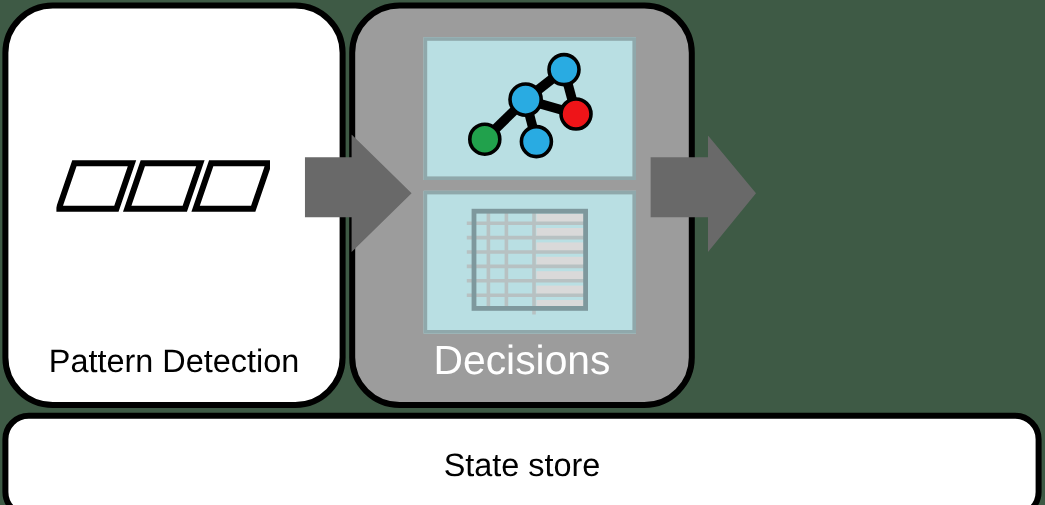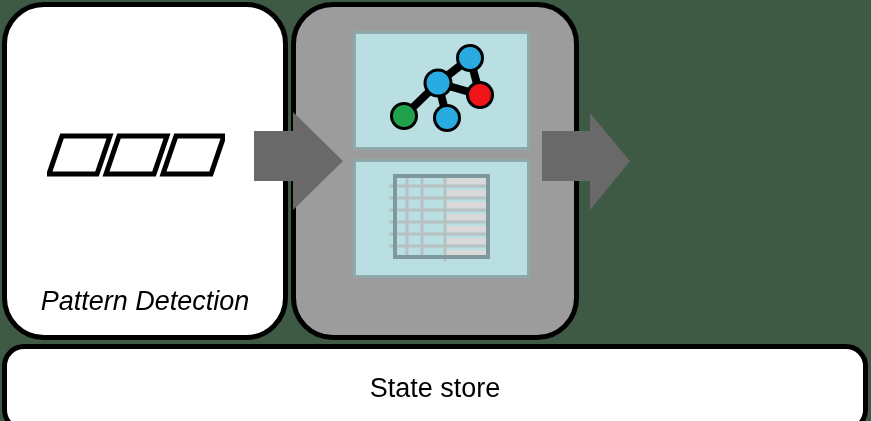--- a/index.html
+++ b/index.html
@@ -16,21 +16,21 @@
   }
   .box {
     position: absolute;
     top: 2px;
     height: 338px;
     box-sizing: border-box;
     border: 5px solid var(--border-black, #000);
     border-radius: 42px;
     background: var(--box-white, #fff);
   }
-  .box-pattern { left: 2px;   width: 286px; font-style: italic; }
+  .box-pattern { left: 2px;   width: 286px; }
   .box-decisions { left: 291px; width: 288px; background: var(--box-gray, #9c9c9c); }
   .box-reactions { left: 582px; width: 287px; }
   .box-label {
     position: absolute;
     left: 0; right: 0;
     bottom: 18px;
     text-align: center;
     font-size: 27px;
     color: var(--label-dark, #000);
     white-space: nowrap;
@@ -129,20 +129,21 @@
           <line x1="33" y1="36" x2="133" y2="36"></line>
           <line x1="33" y1="48" x2="133" y2="48"></line>
           <line x1="33" y1="60" x2="133" y2="60"></line>
           <line x1="33" y1="72" x2="133" y2="72"></line>
           <line x1="33" y1="84" x2="133" y2="84"></line>
         </g>
 
         <rect x="39" y="14" width="93" height="81" fill="none" stroke="#7e989d" stroke-width="4"></rect>
       </svg>
     </div>
+    <div class="box-label light">Decisions</div>
   </div>
 
 
   <div class="state-bar">
     <div class="state-label">State store</div>
   </div>
 
   <svg class="arrow" style="left:254px; top:112px;" width="90" height="98" viewBox="0 0 90 98">
     <polygon points="0,19 39,19 39,0 89,49 39,98 39,69 0,69" fill="#696969"></polygon>
   </svg>

